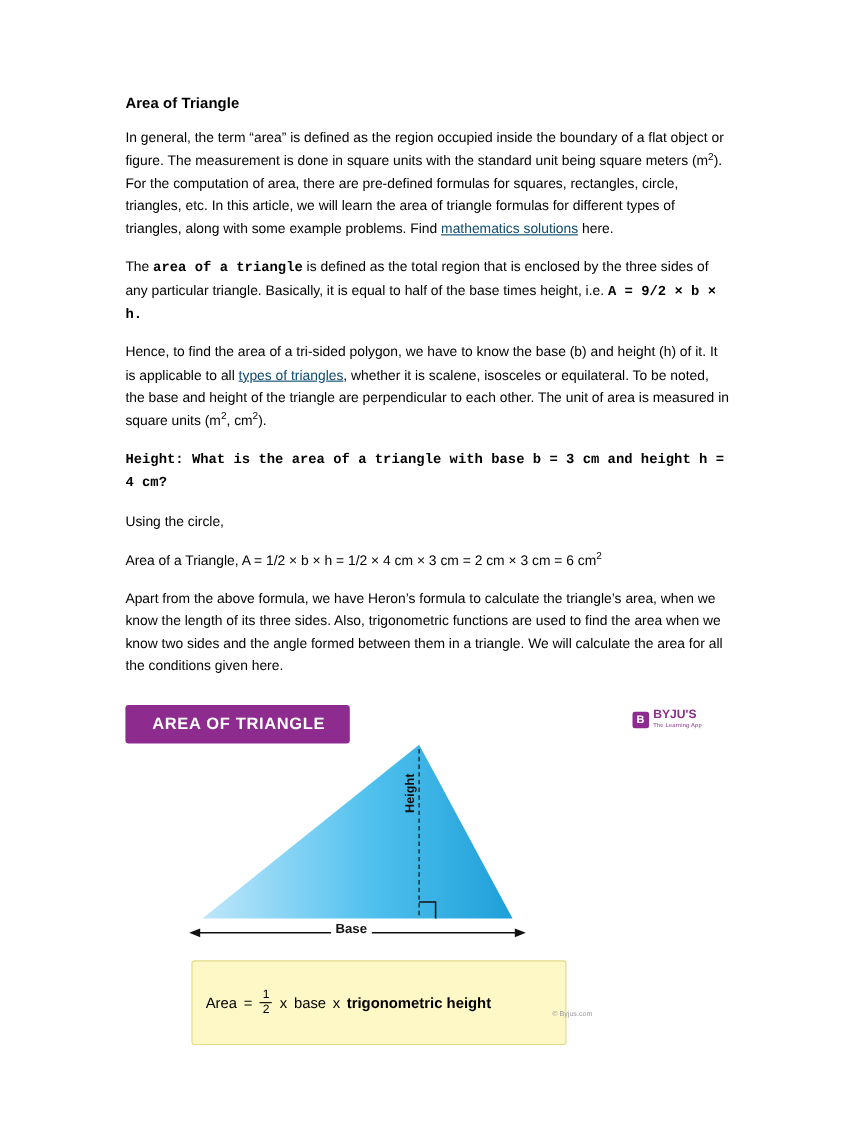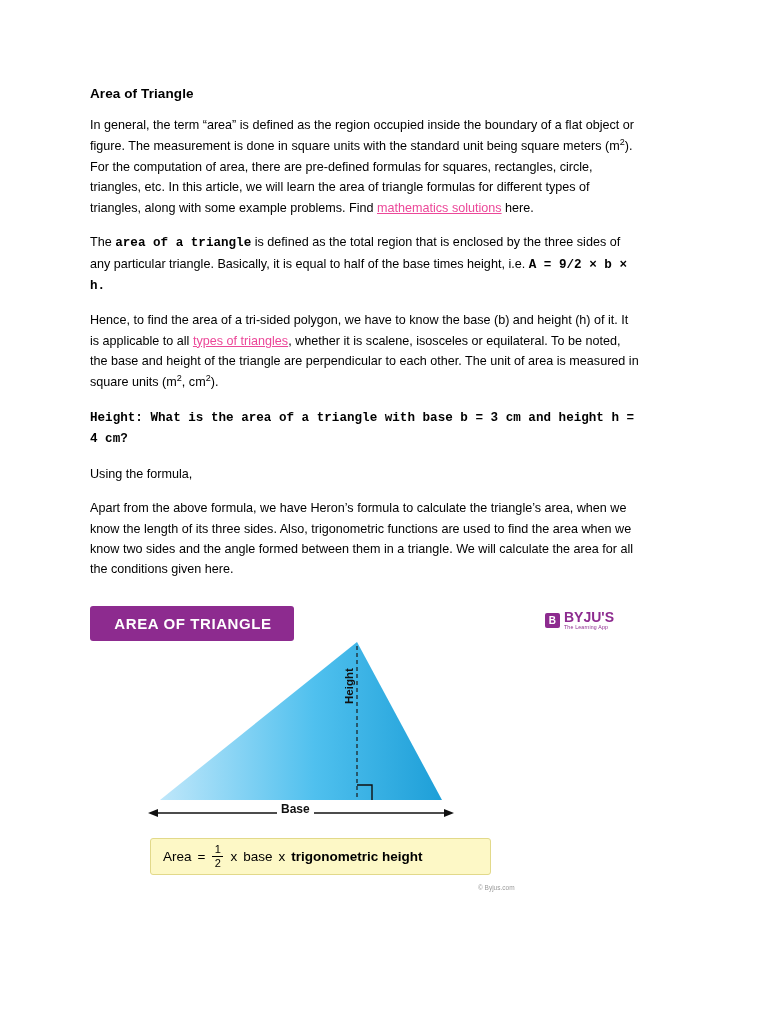--- a/index.html
+++ b/index.html
@@ -14,36 +14,37 @@
     color: #000000;
     overflow: hidden;
   }
   .page {
     position: relative;
     width: 740px;
     height: 1024px;
     background: #ffffff;
     box-sizing: border-box;
     padding: 86px 100px 0 90px;
+    margin-left: 24px;
   }
   h1.doc-title {
     font-size: 13.5px;
     font-weight: bold;
     margin: 0 0 14px 0;
     letter-spacing: 0.1px;
   }
   p.para {
     font-size: 12.6px;
     line-height: 1.62;
     margin: 0 0 14px 0;
     text-align: left;
   }
   .bold { font-weight: bold; font-family: Liberation Mono, monospace; }
   a.link {
-    color: #ec4899;
+    color: #0c4a6e;
     text-decoration: underline;
   }
   sup { font-size: 0.72em; vertical-align: super; }
 
   
   .figure {
     position: relative;
     margin-top: 26px;
     width: 578px;
     height: 290px;
@@ -75,21 +76,21 @@
     height: 15px;
     background: #8d2b8f;
     border-radius: 2px;
     color: #fff;
     font-size: 10px;
     line-height: 15px;
     text-align: center;
     font-weight: bold;
   }
   .byjus .btxt {
-    font-size: 14px;
+    font-size: 11px;
     font-weight: bold;
     color: #8d2b8f;
     line-height: 1.05;
   }
   .byjus .bsub {
     font-size: 5.2px;
     color: #8d2b8f;
     letter-spacing: 0.2px;
   }
 
@@ -103,21 +104,21 @@
   .tri-svg { display: block; }
 
   .formula-box {
     position: absolute;
     left: 60px;
     top: 232px;
     width: 315px;
     background: #fdf8c6;
     border: 1px solid #e2d98a;
     border-radius: 3px;
-    padding: 5px 12px;
+    padding: 25px 12px;
     font-size: 13.5px;
     display: flex;
     align-items: center;
     gap: 6px;
   }
   .frac {
     display: inline-flex;
     flex-direction: column;
     align-items: center;
     line-height: 1;
@@ -153,22 +154,25 @@
   </p>
 
   <p class="para">
     <span>Hence, to find the area of a tri-sided polygon, we have to know the base (b) and height (h) of it. It is applicable to all </span><a class="link" href="#">types of triangles</a><span>, whether it is scalene, isosceles or equilateral. To be noted, the base and height of the triangle are perpendicular to each other. The unit of area is measured in square units (m</span><sup>2</sup><span>, cm</span><sup>2</sup><span>).</span>
   </p>
 
   <p class="para">
     <span class="bold">Height:</span><span class="bold"> What is the area of a triangle with base b = 3 cm and height h = 4 cm?</span>
   </p>
 
-  <p class="para">Using the formula,</p>
-
+  <p class="para">Using the circle,</p>
+
+  <p class="para">
+    <span>Area of a Triangle, A = 1/2 × b × h = 1/2 × 4 cm × 3 cm = 2 cm × 3 cm = 6 cm</span><sup>2</sup>
+  </p>
 
   <p class="para">Apart from the above formula, we have Heron’s formula to calculate the triangle’s area, when we know the length of its three sides. Also, trigonometric functions are used to find the area when we know two sides and the angle formed between them in a triangle. We will calculate the area for all the conditions given here.</p>
 
   <div class="figure">
 
     <div class="banner">AREA OF TRIANGLE</div>
 
     <div class="byjus">
       <span class="mark">B</span>
       <span>

